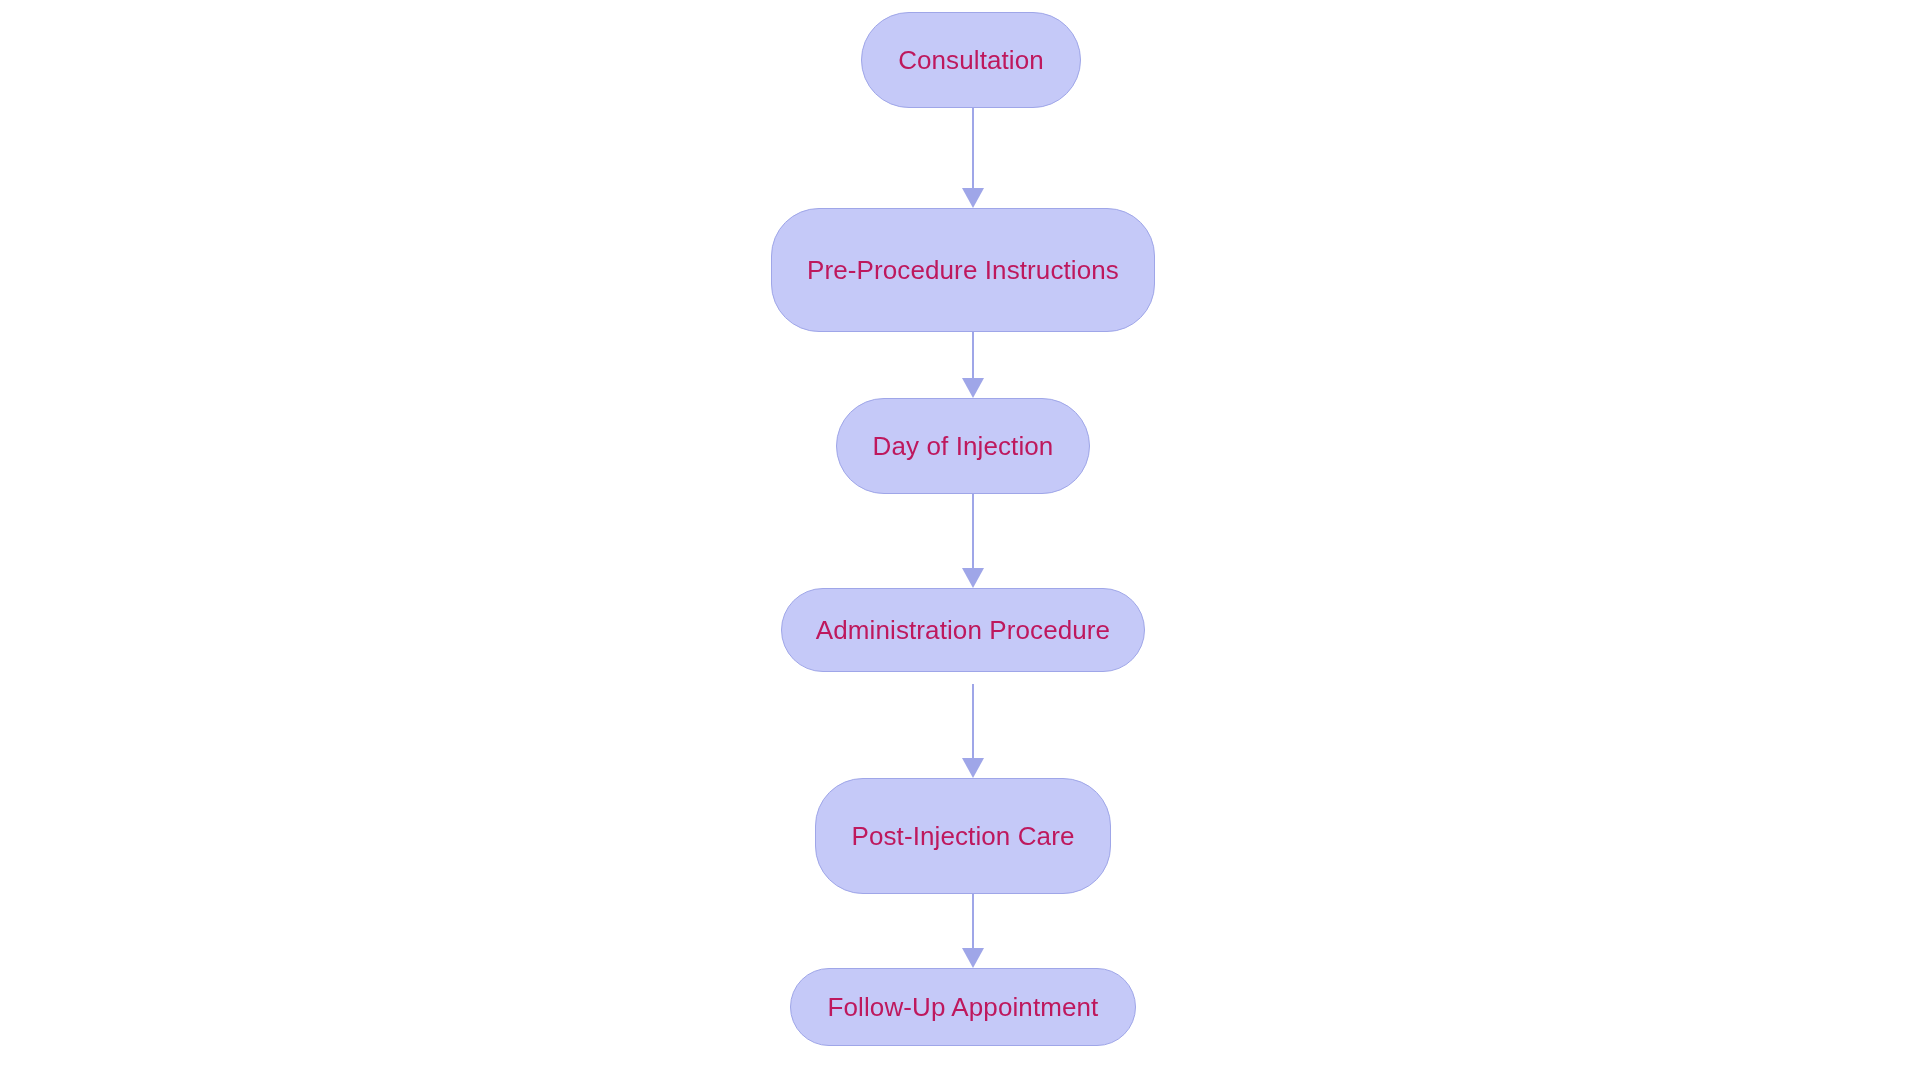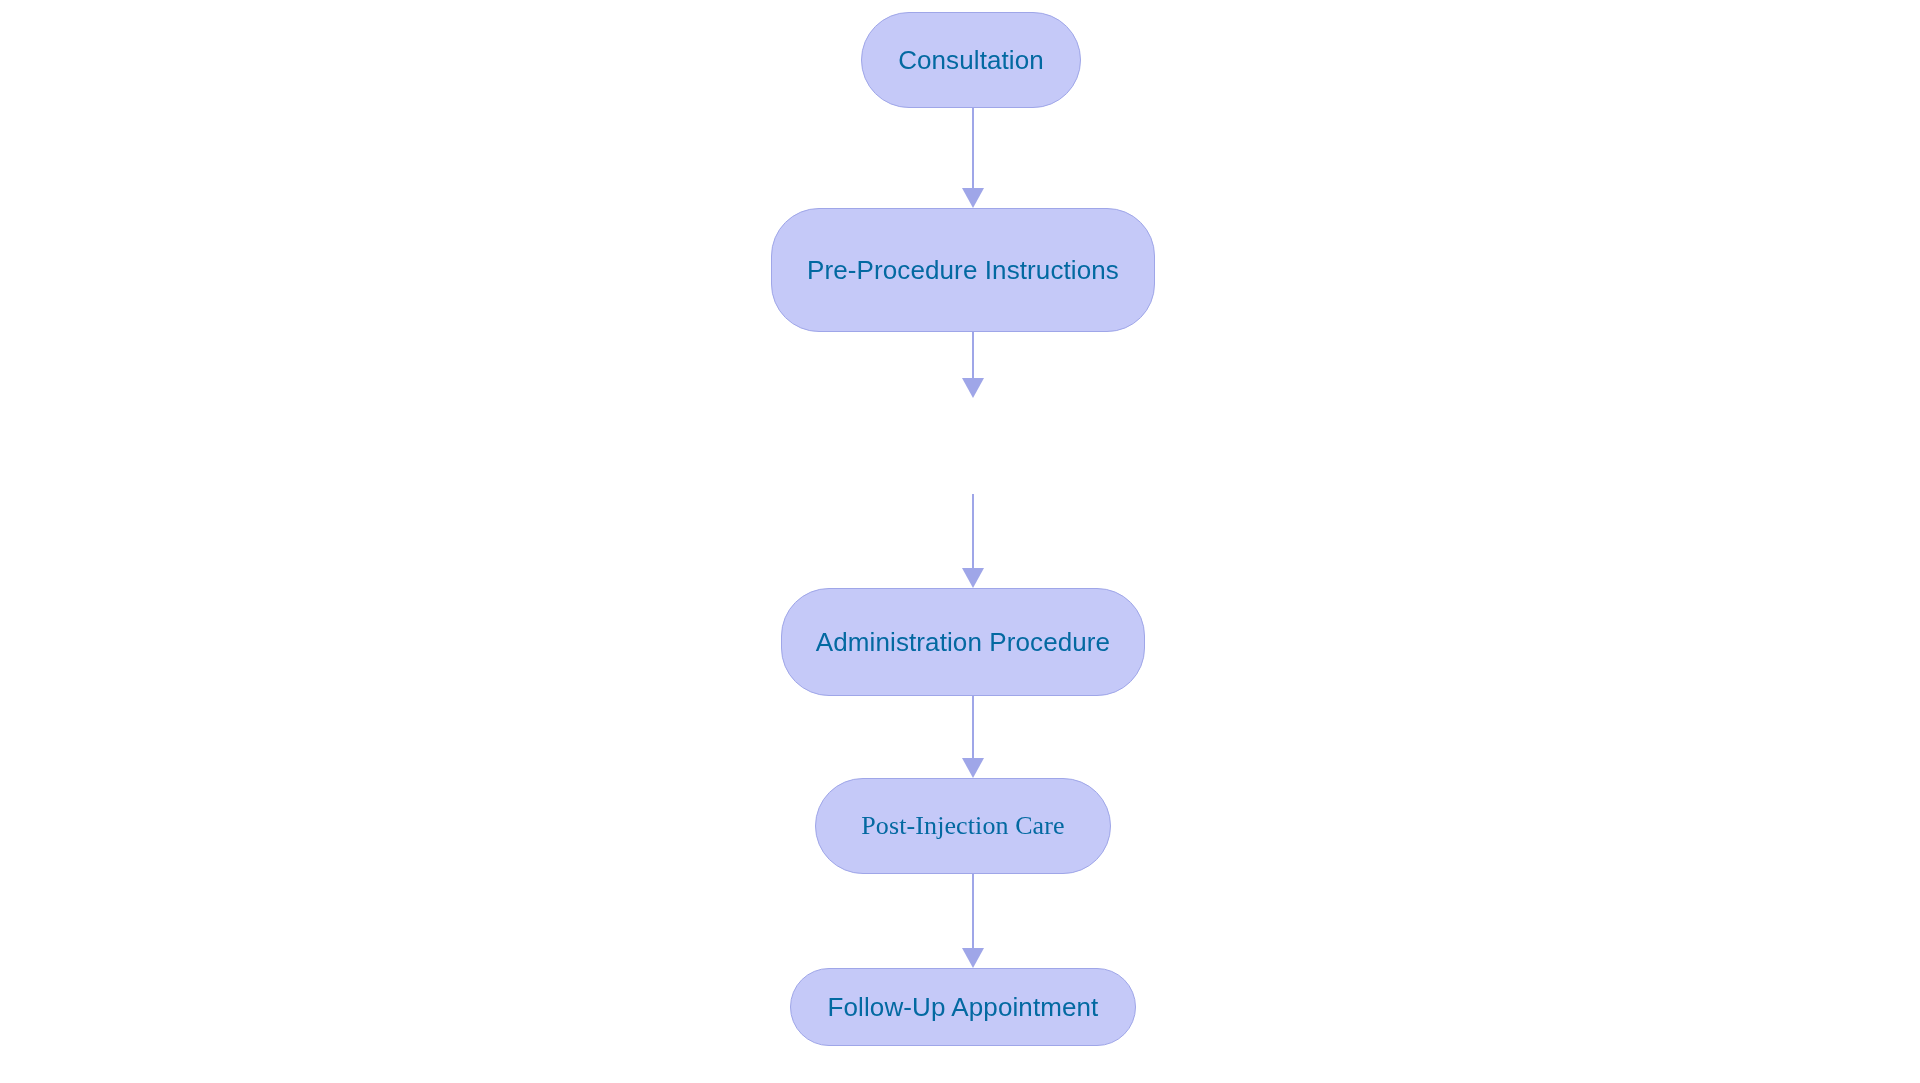--- a/index.html
+++ b/index.html
@@ -35,21 +35,21 @@
     color: #2f2fcf;
     font-size: 26px;
     font-weight: 400;
     letter-spacing: 0.1px;
     line-height: 1.1;
     white-space: nowrap;
     user-select: none;
   }
 
   .node-label {
-    color: #0369a1;
+    color: #be185d;
     font-size: 26px;
     white-space: nowrap;
   }
 
   
   .edge {
     position: absolute;
     pointer-events: none;
   }
   .edge-line {
@@ -99,26 +99,29 @@
   </div>
 
   <div class="node" style="left: 861px; top: 12px; width: 220px; height: 96px; border-radius: 48px;">
     <span class="node-label">Consultation</span>
   </div>
 
   <div class="node" style="left: 771px; top: 208px; width: 384px; height: 124px; border-radius: 48px;">
     <span class="node-label">Pre-Procedure Instructions</span>
   </div>
 
+  <div class="node" style="left: 836px; top: 398px; width: 254px; height: 96px; border-radius: 48px;">
+    <span class="node-label">Day of Injection</span>
+  </div>
 
-  <div class="node" style="left: 781px; top: 588px; width: 364px; height: 108px; border-radius: 48px;">
+  <div class="node" style="left: 781px; top: 588px; width: 364px; height: 84px; border-radius: 48px;">
     <span class="node-label">Administration Procedure</span>
   </div>
 
-  <div class="node" style="left: 815px; top: 778px; width: 296px; height: 96px; border-radius: 48px; font-family: Liberation Serif, serif;">
+  <div class="node" style="left: 815px; top: 778px; width: 296px; height: 116px; border-radius: 48px;">
     <span class="node-label">Post-Injection Care</span>
   </div>
 
   <div class="node" style="left: 790px; top: 968px; width: 346px; height: 78px; border-radius: 49px;">
     <span class="node-label">Follow-Up Appointment</span>
   </div>
 
 </div>
 
 </body></html>

